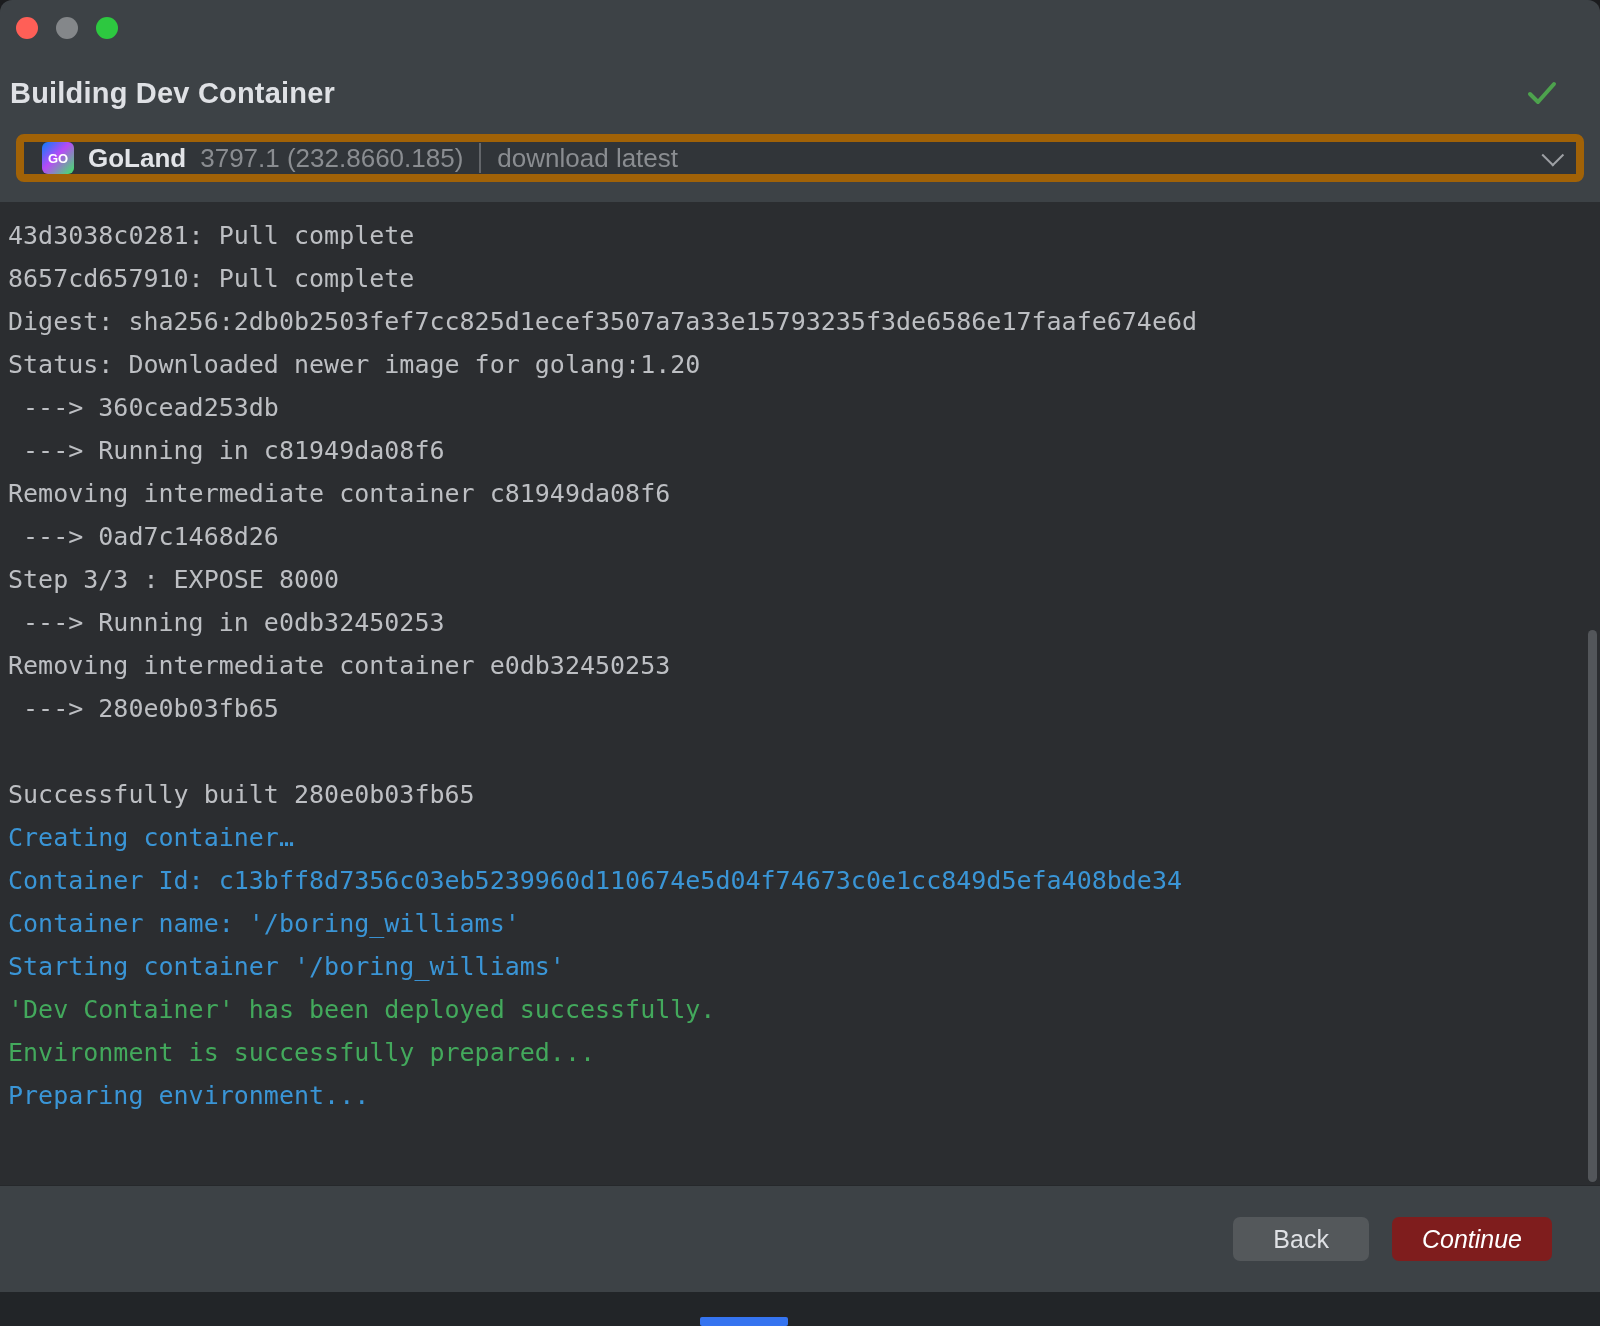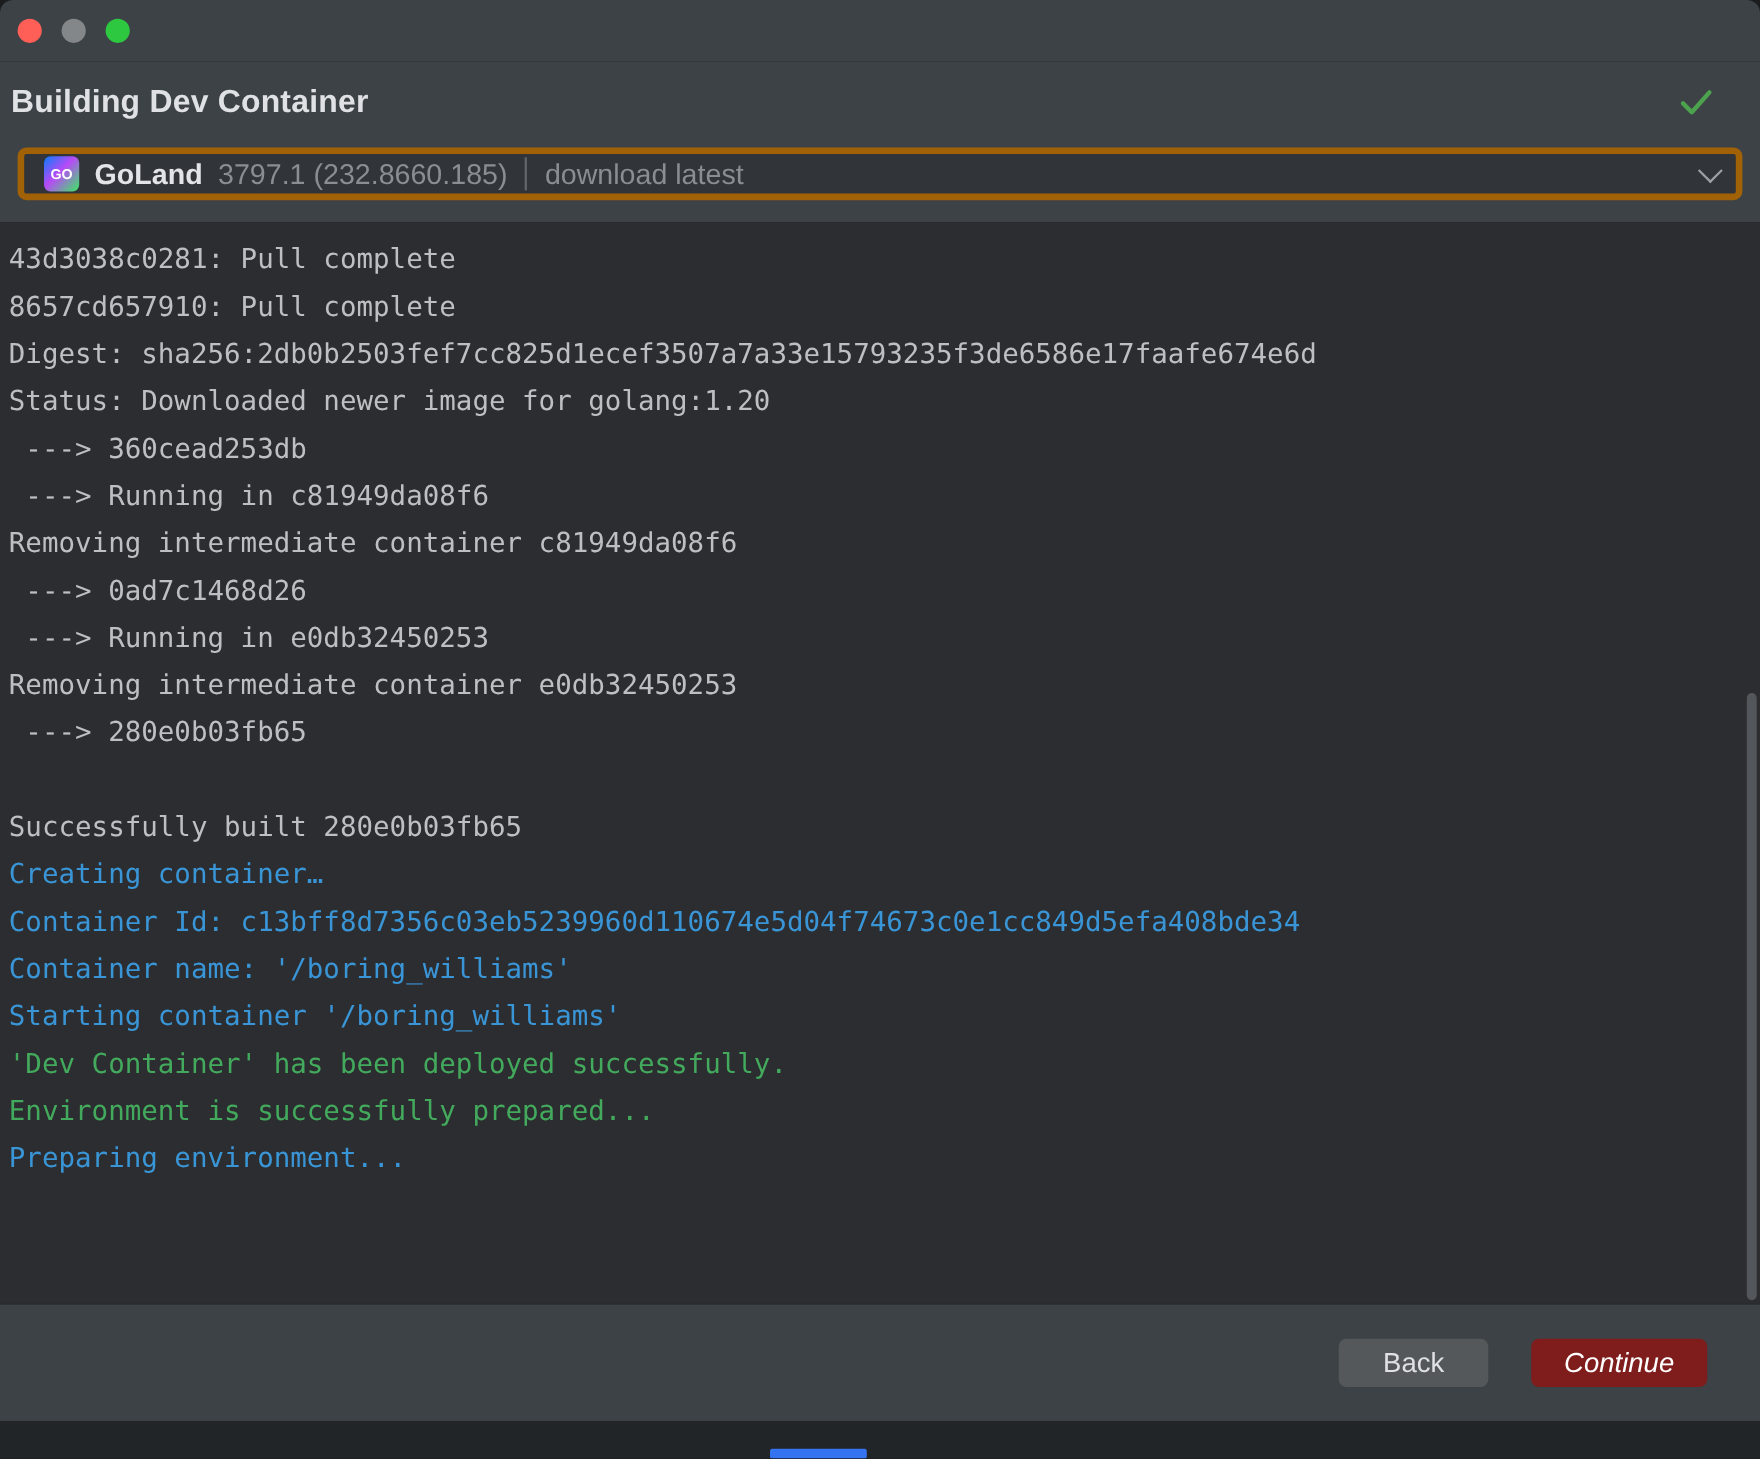--- a/index.html
+++ b/index.html
@@ -41,21 +41,21 @@
   
   .selector-row {
     flex: 0 0 72px;
     background: #3D4246;
     padding: 4px 16px 0;
     box-sizing: border-box;
   }
   .ide-select {
     height: 48px; width: 100%;
     box-sizing: border-box;
-    border: 6px solid #a16207; border-radius: 8px;
+    border: 8px solid #a16207; border-radius: 8px;
     background: #313539;
     display: flex; align-items: center; gap: 14px;
     padding: 0 18px;
     cursor: pointer;
   }
   .goland-icon {
     width: 32px; height: 32px; border-radius: 6px;
     background: linear-gradient(135deg, #087CFA 0%, #B74AF7 45%, #3BEA62 100%);
     display: flex; align-items: center; justify-content: center;
     font-size: 13px; font-weight: bold; color: #FFFFFF;
@@ -90,21 +90,21 @@
     width: 9px; height: 552px;
     background: #53565A; border-radius: 5px;
   }
   
   .footer {
     flex: 0 0 107px;
     background: #3D4246;
     border-top: 1px solid #26282B;
     box-sizing: border-box;
     display: flex; align-items: center; justify-content: flex-end;
-    gap: 39px; padding-right: 48px;
+    gap: 23px; padding-right: 48px;
   }
   .btn {
     height: 44px; border: none; border-radius: 7px;
     font-size: 25px; font-family: "Liberation Sans", sans-serif;
     padding: 0 30px; cursor: pointer;
   }
   .btn.back     { background: #54585B; color: #DFE1E5; padding: 0 40px; }
   .btn.continue { background: #7f1d1d; color: #FFFFFF; font-style: italic; }
   
   .bottom-strip { flex: 0 0 34px; background: #222528; position: relative; }
@@ -149,20 +149,21 @@
 
   <div class="console">
     <div class="console-line" data-color="default">43d3038c0281: Pull complete</div>
     <div class="console-line" data-color="default">8657cd657910: Pull complete</div>
     <div class="console-line" data-color="default">Digest: sha256:2db0b2503fef7cc825d1ecef3507a7a33e15793235f3de6586e17faafe674e6d</div>
     <div class="console-line" data-color="default">Status: Downloaded newer image for golang:1.20</div>
     <div class="console-line" data-color="default"> ---&gt; 360cead253db</div>
     <div class="console-line" data-color="default"> ---&gt; Running in c81949da08f6</div>
     <div class="console-line" data-color="default">Removing intermediate container c81949da08f6</div>
     <div class="console-line" data-color="default"> ---&gt; 0ad7c1468d26</div>
+    <div class="console-line" data-color="default">Step 3/3 : EXPOSE 8000</div>
     <div class="console-line" data-color="default"> ---&gt; Running in e0db32450253</div>
     <div class="console-line" data-color="default">Removing intermediate container e0db32450253</div>
     <div class="console-line" data-color="default"> ---&gt; 280e0b03fb65</div>
     <div class="console-line" data-color="default"></div>
     <div class="console-line" data-color="default">Successfully built 280e0b03fb65</div>
     <div class="console-line" data-color="info">Creating container…</div>
     <div class="console-line" data-color="info">Container Id: c13bff8d7356c03eb5239960d110674e5d04f74673c0e1cc849d5efa408bde34</div>
     <div class="console-line" data-color="info">Container name: '/boring_williams'</div>
     <div class="console-line" data-color="info">Starting container '/boring_williams'</div>
     <div class="console-line" data-color="success">'Dev Container' has been deployed successfully.</div>

